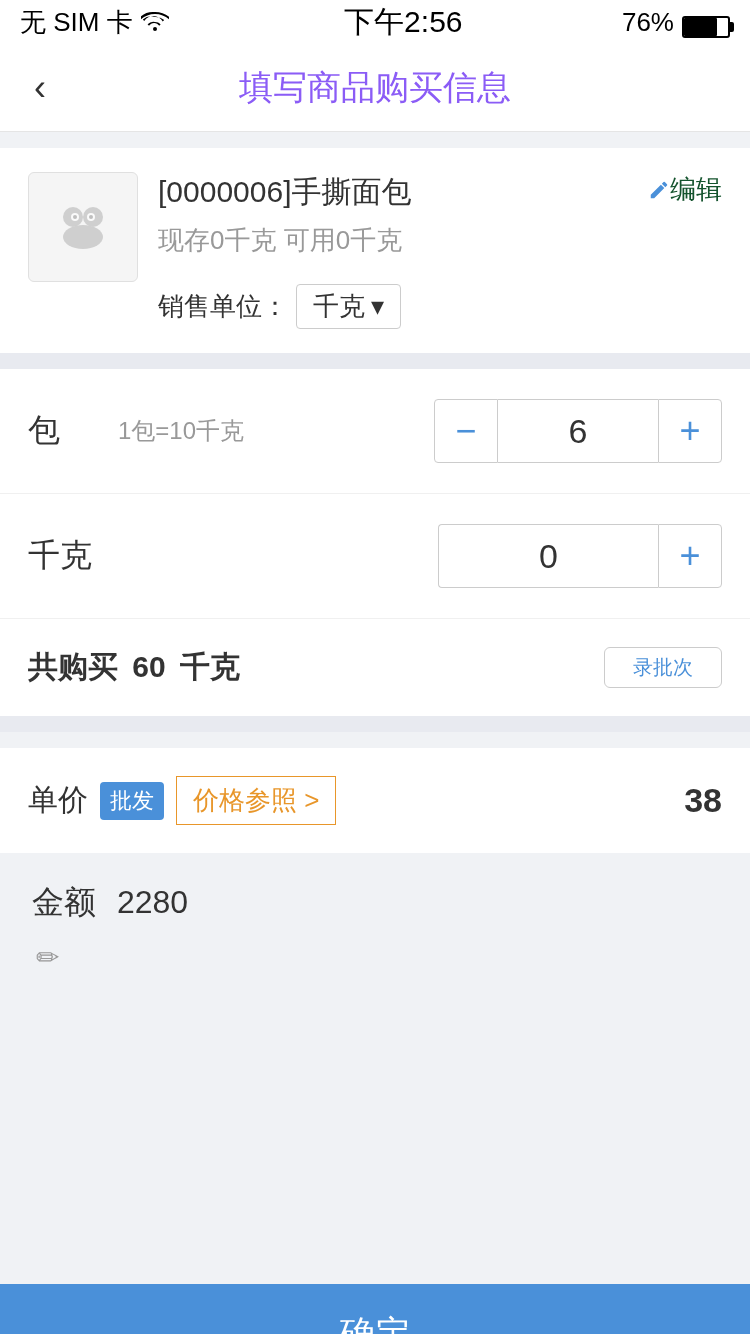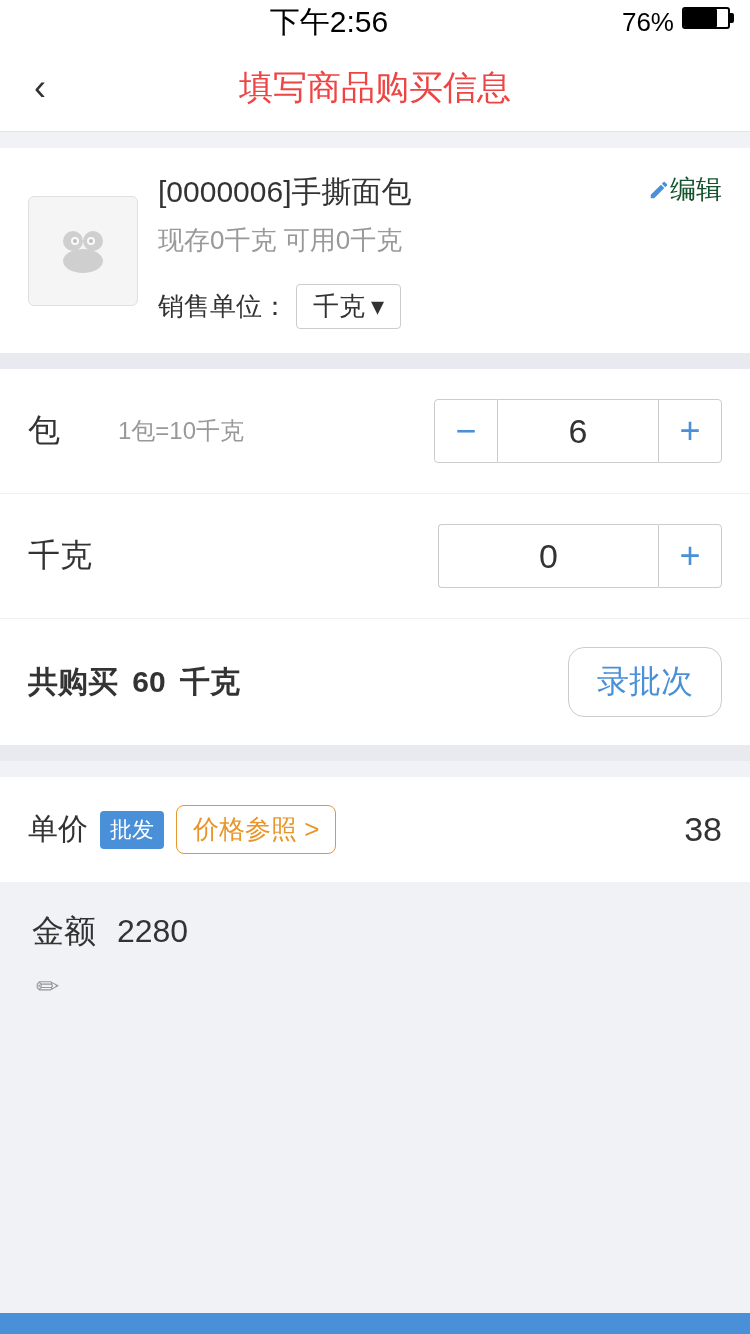--- a/index.html
+++ b/index.html
@@ -33,21 +33,21 @@
     .status-center {
       font-size: 30px;
       font-weight: 500;
       color: #000;
       position: absolute;
       left: 50%;
       transform: translateX(-50%);
     }
     .status-right {
       display: flex;
-      align-items: flex-start;
+      align-items: flex-end;
       gap: 8px;
       font-size: 26px;
       color: #000;
     }
     .battery-icon {
       width: 48px;
       height: 22px;
       border: 2px solid #000;
       border-radius: 3px;
       position: relative;
@@ -84,30 +84,30 @@
       position: absolute;
       left: 24px;
       font-size: 36px;
       color: #333;
       cursor: pointer;
       padding: 10px;
     }
     .nav-title {
       font-size: 34px;
       font-weight: 500;
-      color: #ef4444;
+      color: #8b5cf6;
     }
 
     
     .product-card {
       background: #fff;
       margin-top: 16px;
       padding: 24px 28px;
       display: flex;
-      align-items: center;
+      align-items: flex-start;
       gap: 20px;
     }
     .product-image {
       width: 110px;
       height: 110px;
       background: #f5f5f5;
       border: 1px solid #e0e0e0;
       border-radius: 6px;
       display: flex;
       align-items: center;
@@ -269,23 +269,23 @@
     }
     .total-text {
       font-size: 30px;
       color: #333;
     }
     .total-text span {
       font-weight: 600;
     }
     .batch-btn {
       border: 1px solid #ccc;
-      border-radius: 16px;
-      padding: 12px 28px;
-      font-size: 32px;
+      border-radius: 6px;
+      padding: 6px 28px;
+      font-size: 20px;
       color: #4a90d9;
       background: #fff;
       cursor: pointer;
     }
 
     
     .price-section {
       background: #f0f2f5;
     }
     .price-row {
@@ -307,34 +307,34 @@
     }
     .price-tag-badge {
       background: #4a90d9;
       color: #fff;
       font-size: 22px;
       padding: 4px 10px;
       border-radius: 4px;
     }
     .price-ref-btn {
       border: 1px solid #e8962a;
-      border-radius: 8px;
+      border-radius: 0;
       padding: 6px 16px;
       font-size: 26px;
       color: #e8962a;
       background: #fff;
       cursor: pointer;
       display: flex;
       align-items: center;
       gap: 4px;
     }
     .price-value {
       font-size: 34px;
       color: #333;
-      font-weight: 400;
+      font-weight: 700;
       text-align: right;
     }
 
     
     .amount-section {
       background: #f0f2f5;
       padding: 28px 32px 10px;
     }
     .amount-text {
       font-size: 32px;
@@ -376,20 +376,28 @@
       display: flex;
       align-items: center;
       justify-content: center;
       flex-shrink: 0;
     }
   </style>
 </head>
 <body>
 
 <div class="status-bar">
+  <div class="status-left">
+    <span>无 SIM 卡</span>
+    <span>
+      <svg width="28" height="22" viewBox="0 0 28 22">
+          <path d="M14 18a2 2 0 1 1 0 4 2 2 0 0 1 0-4zm0-5a8 8 0 0 1 5.66 2.34l-1.42 1.42A6 6 0 0 0 8 16.75l-1.42-1.41A8 8 0 0 1 14 13zm0-5A13 13 0 0 1 23.19 11l-1.42 1.41A11 11 0 0 0 3.23 12L1.81 10.56A13 13 0 0 1 14 8zm0-5C20.63 3 26.54 5.72 30.69 10l-1.42 1.42C25.41 7.52 19.98 5 14 5S2.59 7.52-1.27 11.42L-2.69 10A19 19 0 0 1 14 3z" fill="currentColor"></path>
+        </svg>
+    </span>
+  </div>
   <div class="status-center" style="position:relative;left:8px;transform:none;text-align:center;flex:1;">下午2:56</div>
   <div class="status-right">
     <span>76%</span>
     <div class="battery-icon">
       <div class="battery-fill"></div>
     </div>
   </div>
 </div>
 
 <div class="nav-bar">

